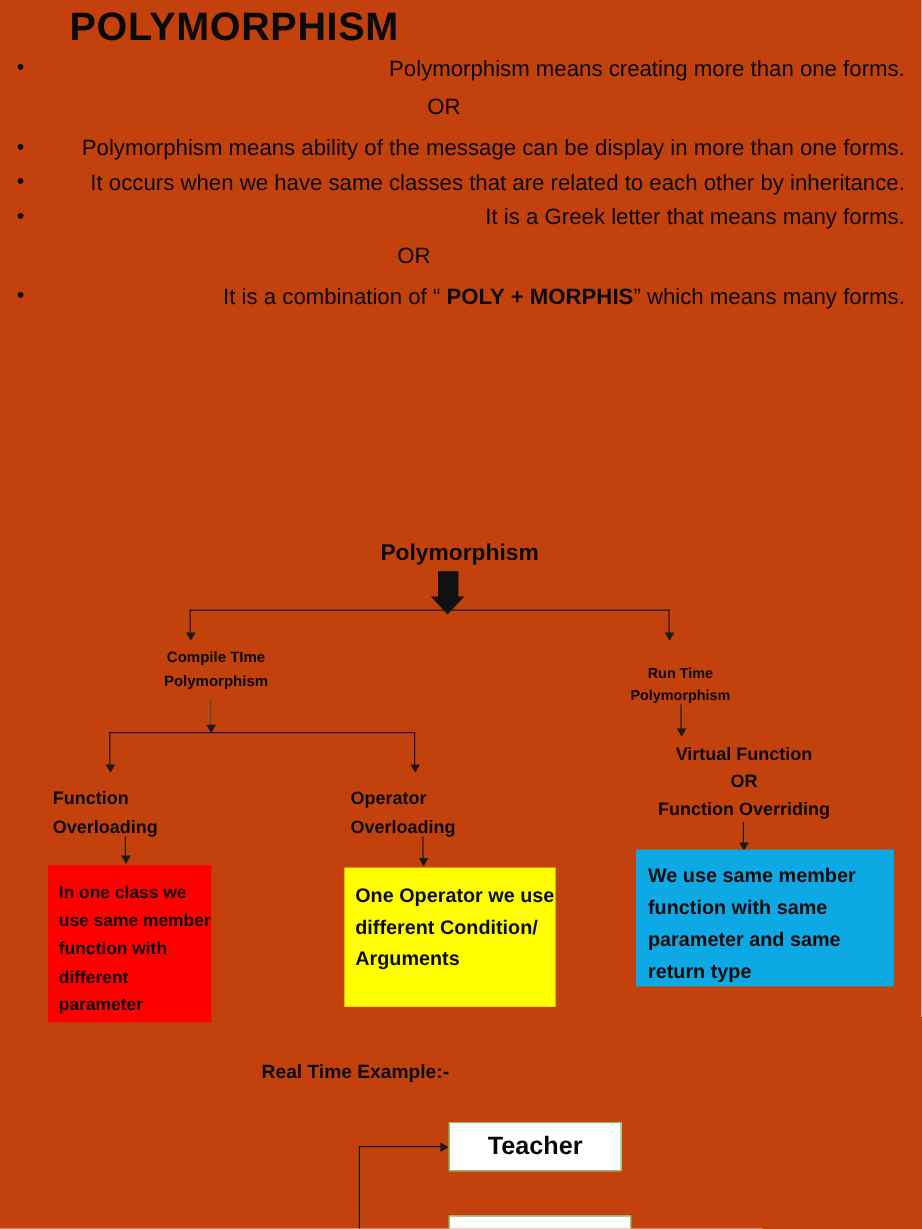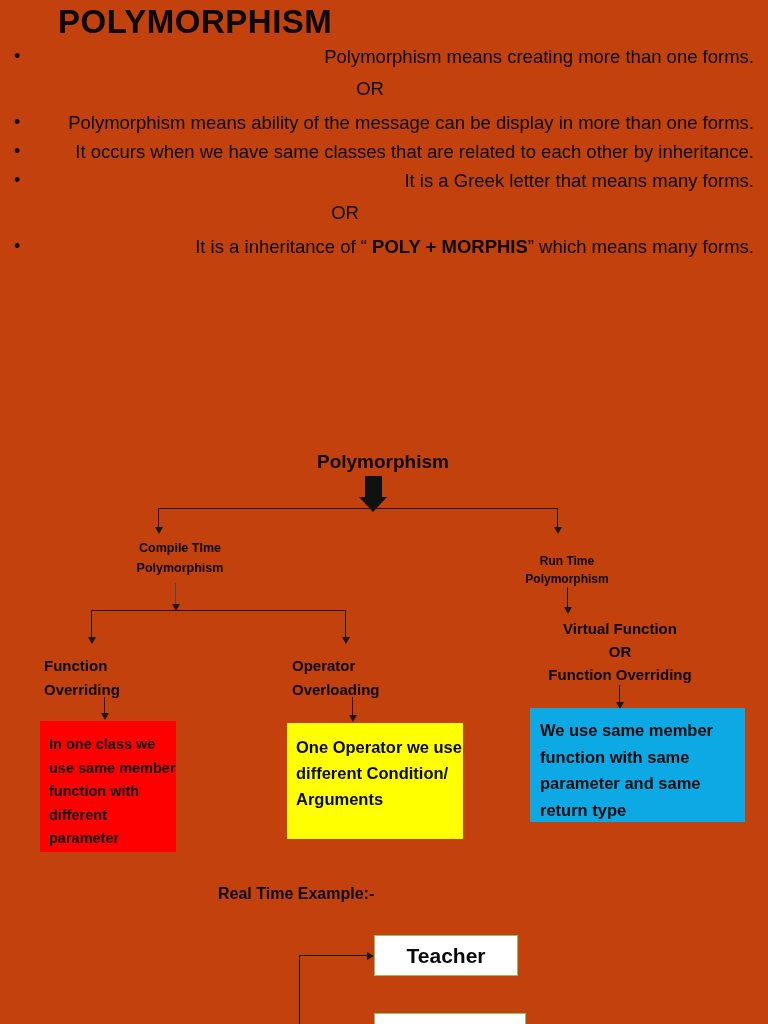--- a/index.html
+++ b/index.html
@@ -270,21 +270,21 @@
 
     <div class="bullet-row">
       <span class="bullet-dot">•</span>
       <span class="bullet-text">It is a Greek letter  that means many forms.</span>
     </div>
 
     <div class="or-line or-two">OR</div>
 
     <div class="bullet-row indented">
       <span class="bullet-dot">•</span>
-      <span class="bullet-text"><span> It is a inheritance of </span><span>“ </span><b>POLY + MORPHIS</b><span>”</span><span>  which means many forms.</span></span>
+      <span class="bullet-text"><span> It is a combination of </span><span>“ </span><b>POLY + MORPHIS</b><span>”</span><span>  which means many forms.</span></span>
     </div>
 
   </div>
 
   <div class="diagram">
 
     <div class="node-label root-label">Polymorphism</div>
 
     <div class="fat-arrow"></div>
     <div class="fat-arrow-head"></div>
@@ -303,21 +303,21 @@
     <div class="vline" style="left:175px; top:583px; height:26px; background:#4a4a4a;"></div>
     <div class="arrowhead" style="left:171.7px; top:604px;"></div>
 
     <div class="hline" style="left:91px; top:610px; width:255px;"></div>
     <div class="vline" style="left:91px; top:610px; height:30px;"></div>
     <div class="arrowhead" style="left:87.7px; top:637px;"></div>
     <div class="vline" style="left:345px; top:610px; height:30px;"></div>
     <div class="arrowhead" style="left:341.7px; top:637px;"></div>
 
     <div class="node-label func-over-label">Function
-Overriding</div>
+Overloading</div>
     <div class="node-label oper-over-label">Operator
 Overloading</div>
 
     <div class="vline" style="left:104px; top:697px; height:20px;"></div>
     <div class="arrowhead" style="left:100.7px; top:713px;"></div>
     <div class="vline" style="left:352px; top:697px; height:22px;"></div>
     <div class="arrowhead" style="left:348.7px; top:715px;"></div>
 
     <div class="vline" style="left:567px; top:587px; height:24px;"></div>
     <div class="arrowhead" style="left:563.7px; top:607px;"></div>

